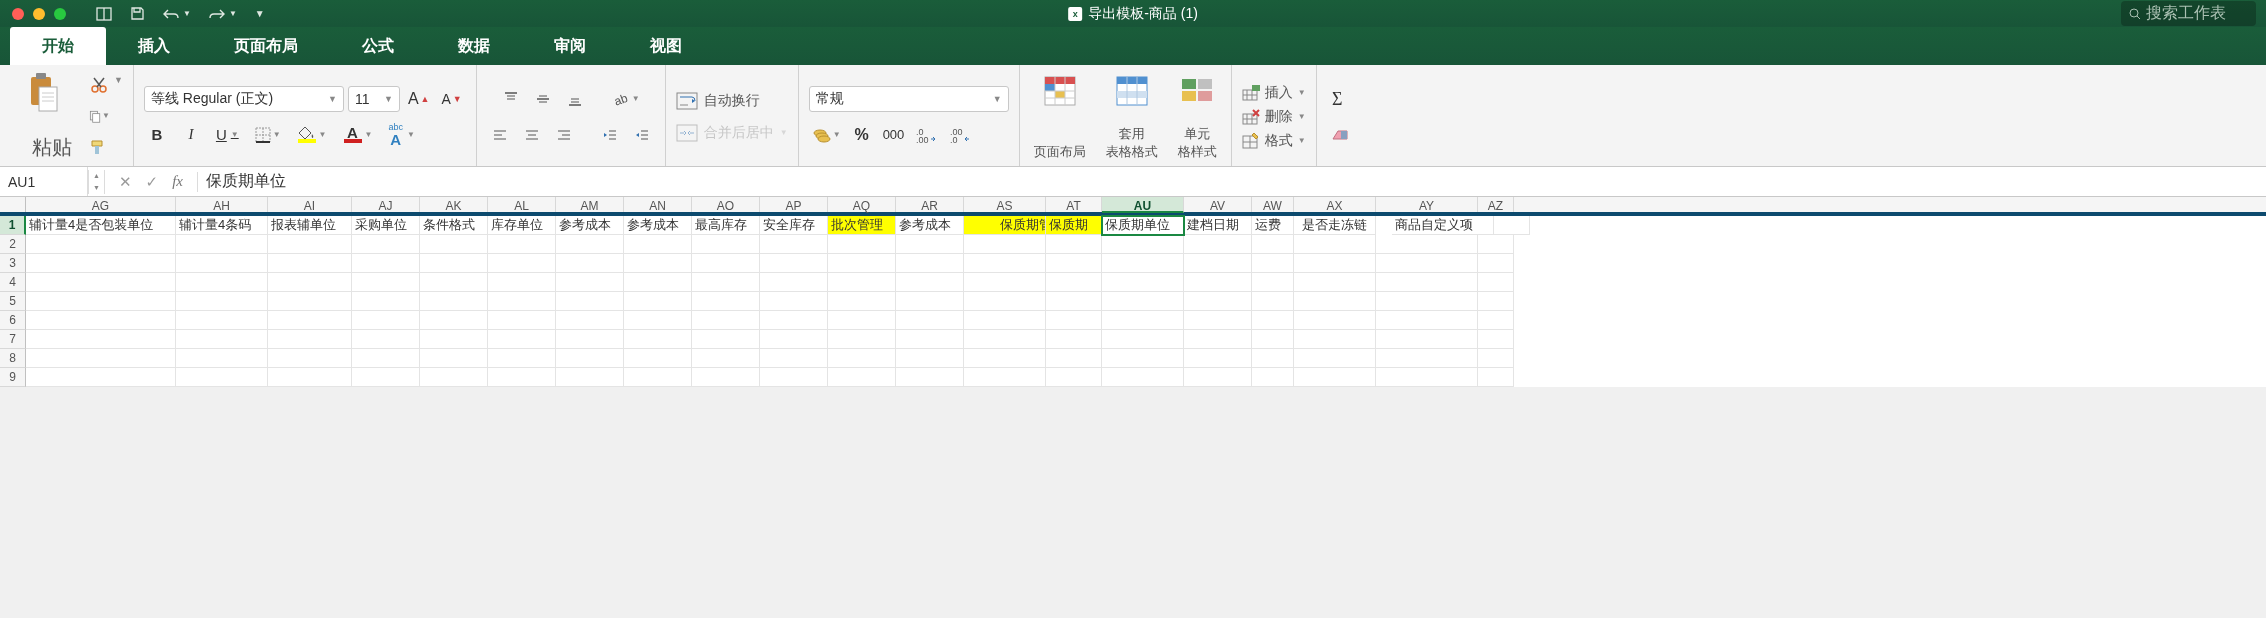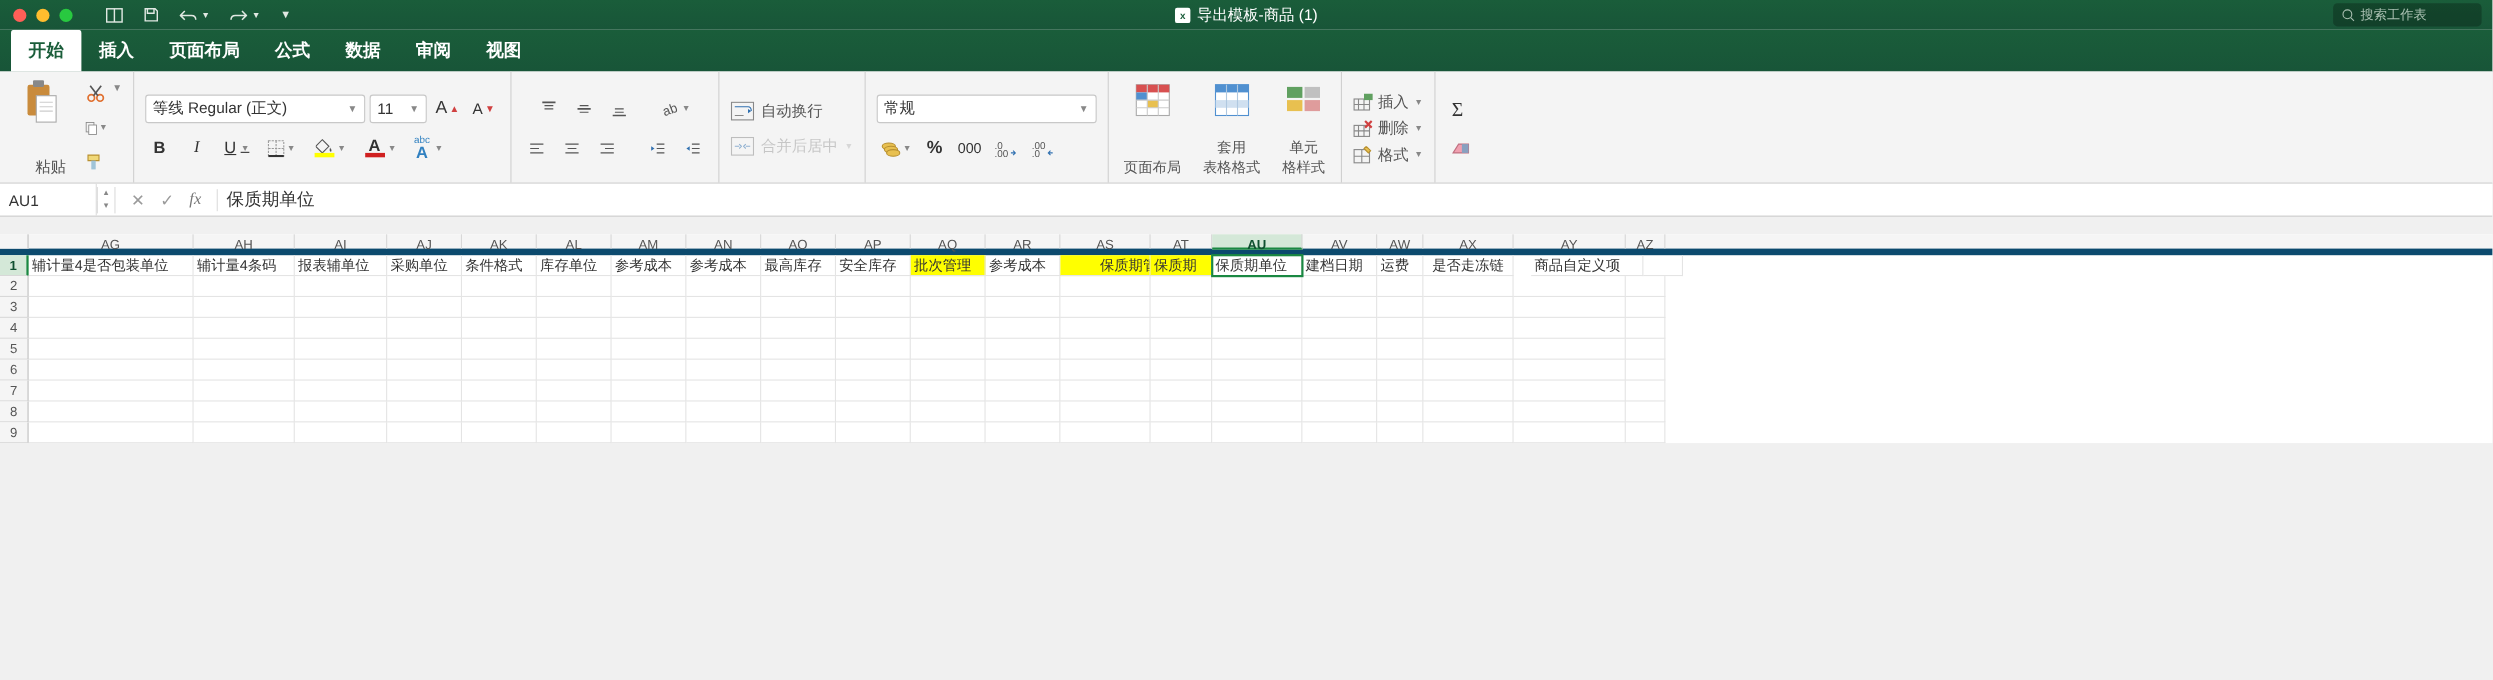--- a/index.html
+++ b/index.html
@@ -10,34 +10,34 @@
 .traffic { display: flex; gap: 9px; padding-left: 12px; }
 .tl { width: 12px; height: 12px; border-radius: 50%; }
 .tl.red { background: #ff5f57; }
 .tl.yel { background: #ffbd2e; }
 .tl.grn { background: #28c940; }
 .qat { display: flex; gap: 18px; margin-left: 30px; align-items: center; }
 .qat-item { color: #e0e8e2; font-size: 14px; cursor: pointer; display: flex; align-items: center; gap: 2px; }
 .qat-item svg { stroke: #e0e8e2; fill: none; }
 .doc-title { position: absolute; left: 50%; transform: translateX(-50%); color: #fff; font-size: 14px; display: flex; align-items: center; gap: 6px; }
 .doc-title .xl { width: 14px; height: 14px; background: #fff; color: #1a5d3a; font-size: 9px; font-weight: bold; display: flex; align-items: center; justify-content: center; border-radius: 2px; }
-.search-box { margin-left: auto; margin-right: 10px; display: flex; align-items: center; background: rgba(0,0,0,0.25); border-radius: 4px; padding: 2px 8px; color: #aac0b2; font-size: 12px; gap: 5px; width: 135px; }
+.search-box { margin-left: auto; margin-right: 10px; display: flex; align-items: center; background: rgba(0,0,0,0.25); border-radius: 4px; padding: 2px 8px; color: #aac0b2; font-size: 16px; gap: 5px; width: 135px; }
 
 
 .tabbar { height: 38px; background: linear-gradient(#1a5d3a, #185538); display: flex; align-items: flex-end; padding-left: 10px; }
-.tab { padding: 9px 16px 8px; color: #fff; font-size: 16px; font-weight: bold; cursor: pointer; }
+.tab { padding: 9px 32px 8px; color: #fff; font-size: 16px; font-weight: bold; cursor: pointer; }
 .tab.active { background: #fff; color: #1a5d3a; border-radius: 3px 3px 0 0; }
 
 
 .ribbon { background: #f4f4f4; border-bottom: 1px solid #c8c8c8; display: flex; height: 102px; }
 .group { border-right: 1px solid #d0d0d0; padding: 6px 10px 4px; display: flex; }
 .stack { display: flex; flex-direction: column; gap: 4px; align-items: center; justify-content: center; }
 .row { display: flex; align-items: center; gap: 4px; }
 .big-btn { display: flex; flex-direction: column; align-items: center; justify-content: space-between; height: 90px; cursor: pointer; padding: 0 4px; }
-.big-btn .lbl { font-size: 14px; color: #555; margin-left: 18px; }
+.big-btn .lbl { font-size: 20px; color: #555; margin-left: 18px; }
 .btn { height: 26px; min-width: 26px; border: 1px solid transparent; border-radius: 3px; display: flex; align-items: center; justify-content: center; cursor: pointer; font-size: 13px; padding: 0 3px; gap: 2px; }
 .sel { height: 26px; border: 1px solid #c8c8c8; background: #fff; border-radius: 3px; display: flex; align-items: center; padding: 0 6px; font-size: 14px; cursor: pointer; }
 .dd { margin-left: auto; padding-left: 4px; color: #888; font-size: 9px; }
 .small-col { display: flex; flex-direction: column; gap: 2px; margin-left: 4px; }
 .sm-btn { width: 22px; height: 20px; display: flex; align-items: center; justify-content: center; cursor: pointer; border-radius: 2px; }
 .icon-bold { font-weight: bold; font-size: 15px; }
 .icon-italic { font-style: italic; font-size: 15px; font-family: serif; }
 .icon-underline { text-decoration: underline; font-size: 15px; }
 .fill-color { width: 20px; display: flex; flex-direction: column; align-items: center; }
 .fill-bar { height: 4px; width: 18px; margin-top: -1px; }
@@ -47,21 +47,21 @@
 .fbar { height: 30px; background: #fff; border-bottom: 1px solid #c8c8c8; display: flex; align-items: center; }
 .namebox { width: 88px; padding: 0 8px; font-size: 14px; border-right: 1px solid #dcdcdc; height: 100%; display: flex; align-items: center; }
 .fbar-btns { display: flex; align-items: center; gap: 14px; padding: 0 14px; color: #9a9a9a; font-size: 15px; }
 .fbar-fx { font-style: italic; font-family: serif; color: #777; }
 .fcontent { flex: 1; padding: 0 8px; font-size: 16px; }
 .stepper { display: flex; flex-direction: column; margin-left: auto; margin-right: -1px; }
 .stepper div { width: 16px; height: 12px; border-left: 1px solid #dcdcdc; display: flex; align-items: center; justify-content: center; font-size: 7px; color: #888; cursor: pointer; }
 
 
 .grid-wrap { background: #fff; }
-.col-headers { display: flex; border-bottom: 6px solid #0c4a6e; background: #f5f5f5; height: 19px; margin-top: 16px; }
+.col-headers { display: flex; border-bottom: 4px solid #0c4a6e; background: #f5f5f5; height: 19px; }
 .corner { width: 26px; border-right: 1px solid #c0c0c0; background: #f5f5f5; }
 .ch { border-right: 1px solid #d8d8d8; text-align: center; font-size: 12px; color: #555; line-height: 18px; cursor: pointer; }
 .ch.sel-col { background: #d4e8d8; color: #0f5030; font-weight: bold; border-bottom: 2px solid #1a8842; margin-bottom: -1px; }
 .grid-row { display: flex; height: 19px; }
 .rh { width: 26px; border-right: 1px solid #c0c0c0; border-bottom: 1px solid #d8d8d8; background: #f5f5f5; text-align: center; font-size: 12px; color: #555; line-height: 18px; cursor: pointer; }
 .rh.sel-row { background: #d4e8d8; color: #0f5030; font-weight: bold; border-right: 2px solid #1a8842; }
 .cell { border-right: 1px solid #e4e4e4; border-bottom: 1px solid #e4e4e4; font-size: 13px; padding: 0 3px; line-height: 18px; white-space: nowrap; overflow: hidden; }
 .cell.hl { background: #ffff00; }
 .cell.active { outline: 2px solid #1a8842; outline-offset: -1px; z-index: 2; position: relative; }
 

